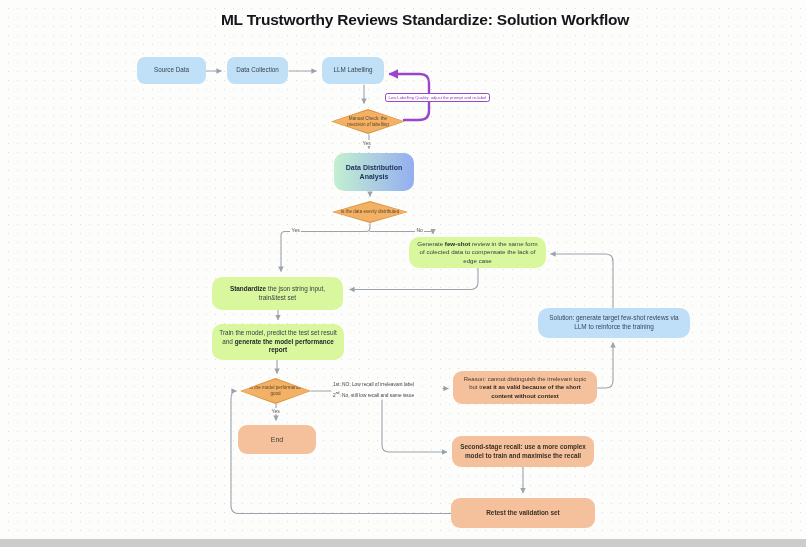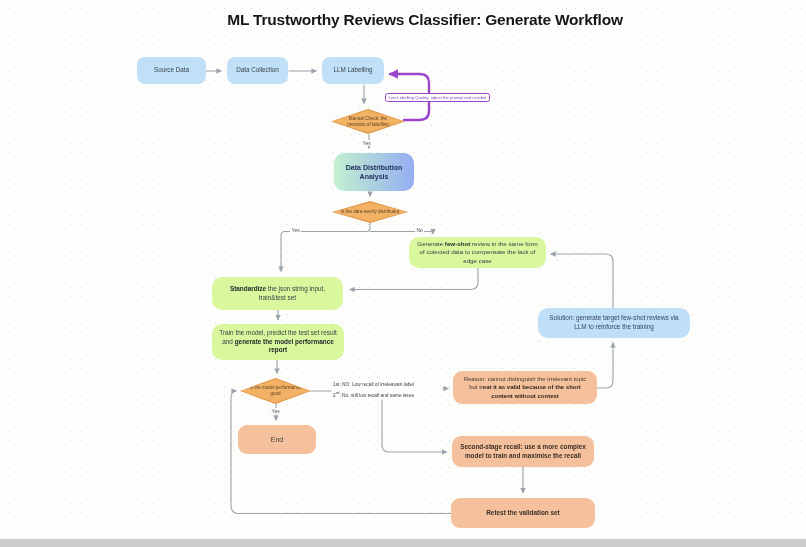--- a/index.html
+++ b/index.html
@@ -70,21 +70,21 @@
   .lbl-manual-yes{left:361px;top:140px;}
   .lbl-dist-yes{left:290px;top:227px;}
   .lbl-dist-no{left:415px;top:227px;}
   .lbl-perf-yes{left:270px;top:408px;}
 </style>
 </head>
 <body>
 
 <div id="canvas">
 
-  <div class="title">ML Trustworthy Reviews Classifier: Generate Workflow</div>
+  <div class="title">ML Trustworthy Reviews Standardize: Solution Workflow</div>
 
   <svg class="wires" width="806" height="547" viewBox="0 0 806 547">
     <defs>
       <marker id="arrG" markerWidth="5" markerHeight="5" refX="4.2" refY="2.5" orient="auto">
         <path d="M0,0 L5,2.5 L0,5 Z" fill="#9aa3ab"></path>
       </marker>
       <marker id="arrP" markerWidth="4" markerHeight="4" refX="3.4" refY="2" orient="auto">
         <path d="M0,0 L4,2 L0,4 Z" fill="#9b45cc"></path>
       </marker>
     </defs>

